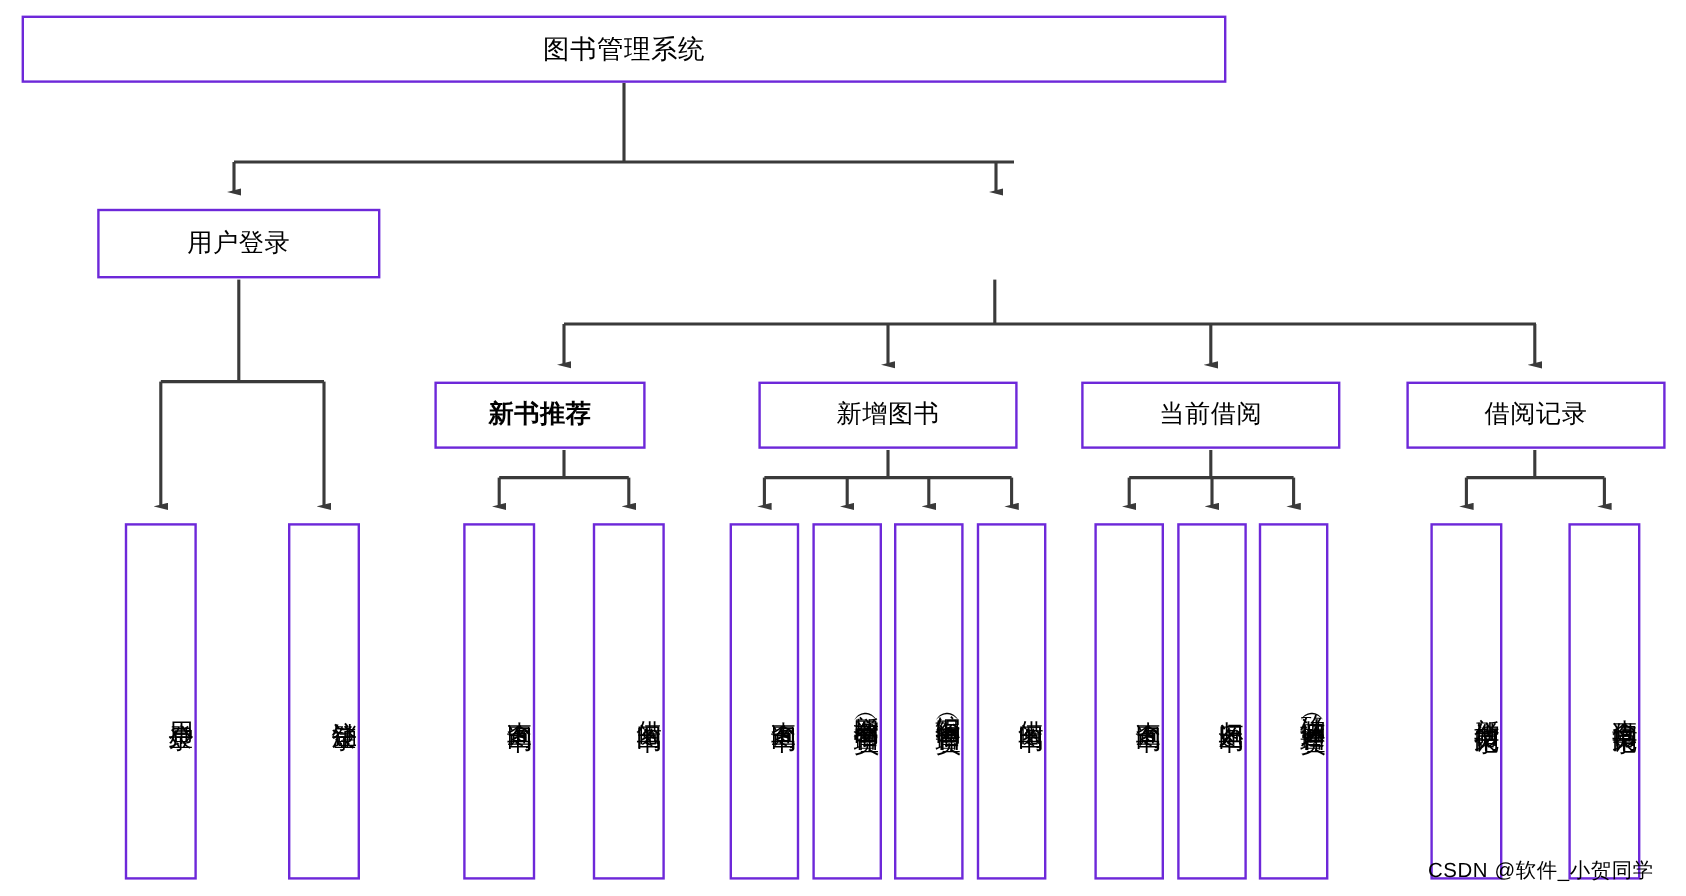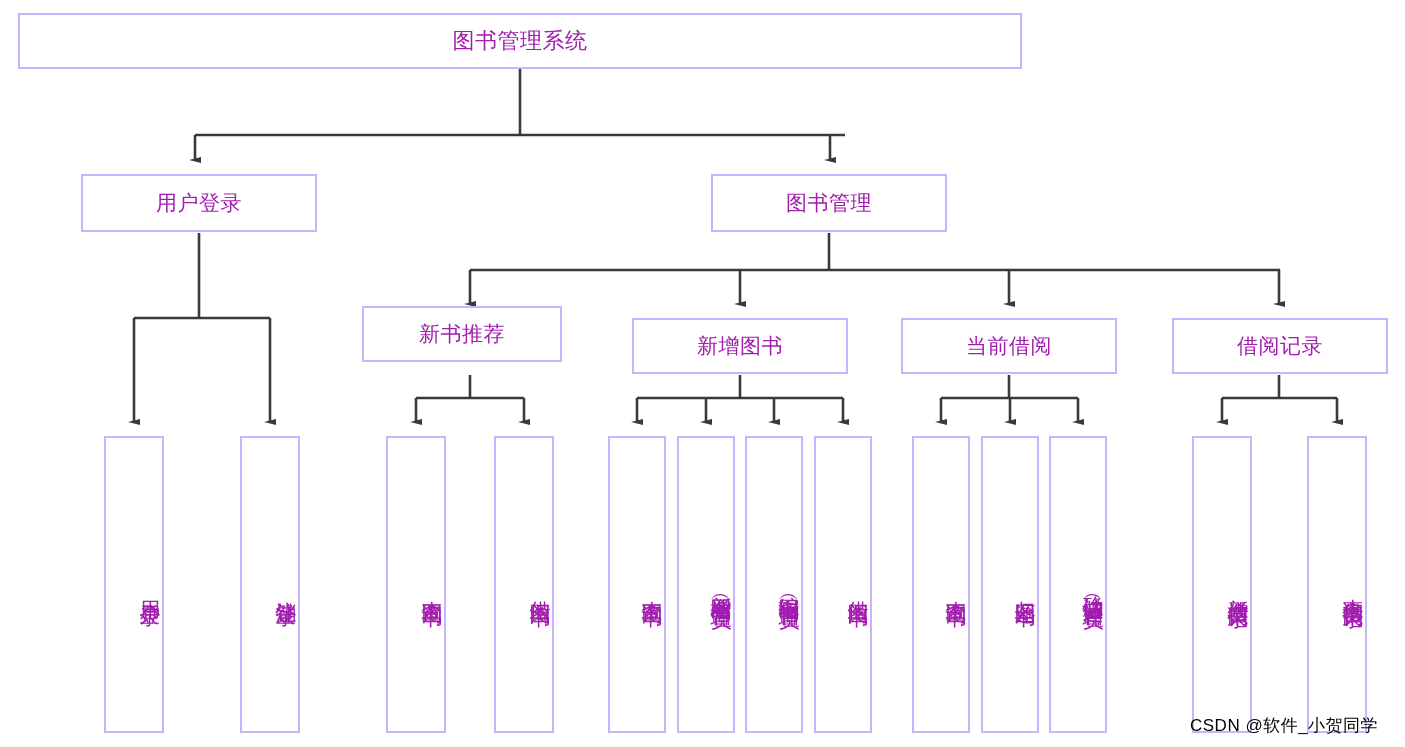--- a/index.html
+++ b/index.html
@@ -21,26 +21,26 @@
     position: absolute;
     left: 0;
     top: 0;
     width: 1405px;
     height: 747px;
     pointer-events: none;
   }
   .node {
     position: absolute;
     box-sizing: border-box;
-    border: 2px solid #c4b5fd;
+    border: 2px solid #6d28d9;
     background: #ffffff;
     display: flex;
     align-items: center;
     justify-content: center;
-    color: #a21caf;
+    color: #000000;
     line-height: 1.18;
   }
   .node.horiz {
     font-size: 21px;
     letter-spacing: 0.5px;
   }
   .node.vert {
     writing-mode: vertical-rl;
     text-orientation: upright;
     font-size: 21px;
@@ -112,23 +112,22 @@
       <path d="M1279,375 L1279,398"></path>
       <path d="M1222,398 L1337,398"></path>
       <path d="M1222,398 L1222,422" marker-end="url(#arrow)"></path>
       <path d="M1337,398 L1337,422" marker-end="url(#arrow)"></path>
     </g>
   </svg>
 
   <div class="node horiz root" style="left:18px; top:13px; width:1004px; height:56px;">图书管理系统</div>
 
   <div class="node horiz" style="left:81px; top:174px; width:236px; height:58px;">用户登录</div>
-  <div class="node horiz" style="left:711px; top:174px; width:236px; height:58px;">图书管理</div>
 
-  <div class="node horiz" style="left:362px; top:306px; width:200px; height:56px;">新书推荐</div>
+  <div class="node horiz" style="left:362px; top:318px; width:176px; height:56px;font-weight:bold;">新书推荐</div>
   <div class="node horiz" style="left:632px; top:318px; width:216px; height:56px;">新增图书</div>
   <div class="node horiz" style="left:901px; top:318px; width:216px; height:56px;">当前借阅</div>
   <div class="node horiz" style="left:1172px; top:318px; width:216px; height:56px;">借阅记录</div>
 
   <div class="node vert" style="left:104px; top:436px; width:60px; height:297px;">用户登录</div>
   <div class="node vert" style="left:240px; top:436px; width:60px; height:297px;">注销登录</div>
 
   <div class="node vert" style="left:386px; top:436px; width:60px; height:297px;">查询图书</div>
   <div class="node vert" style="left:494px; top:436px; width:60px; height:297px;">借阅图书</div>
 

